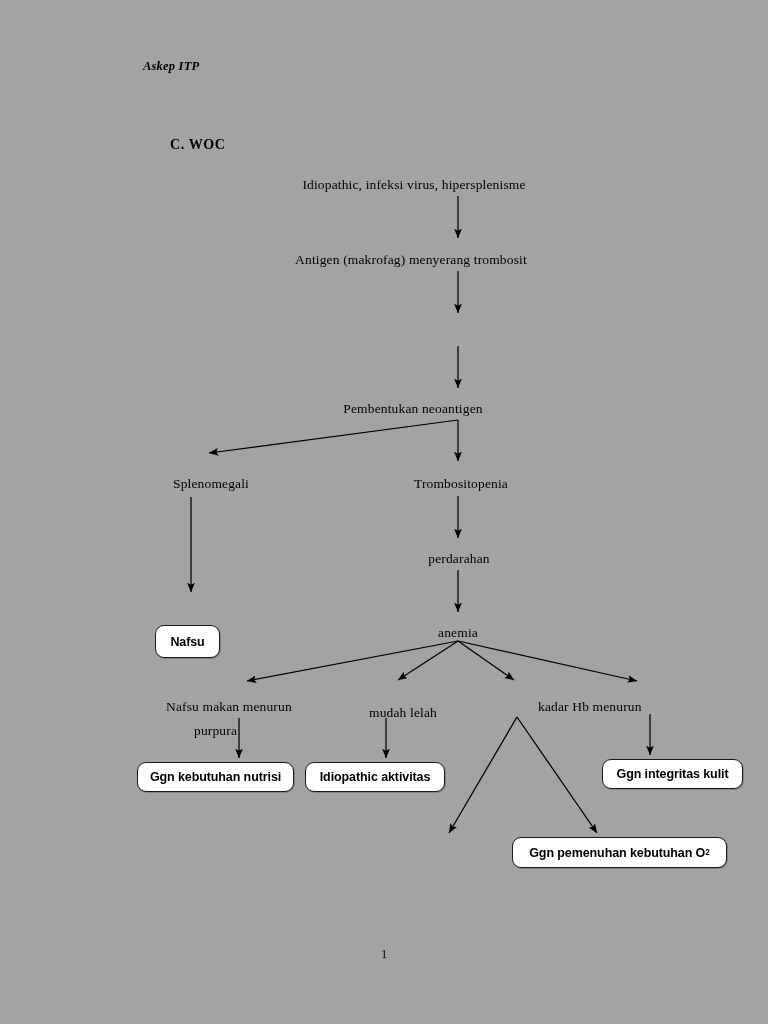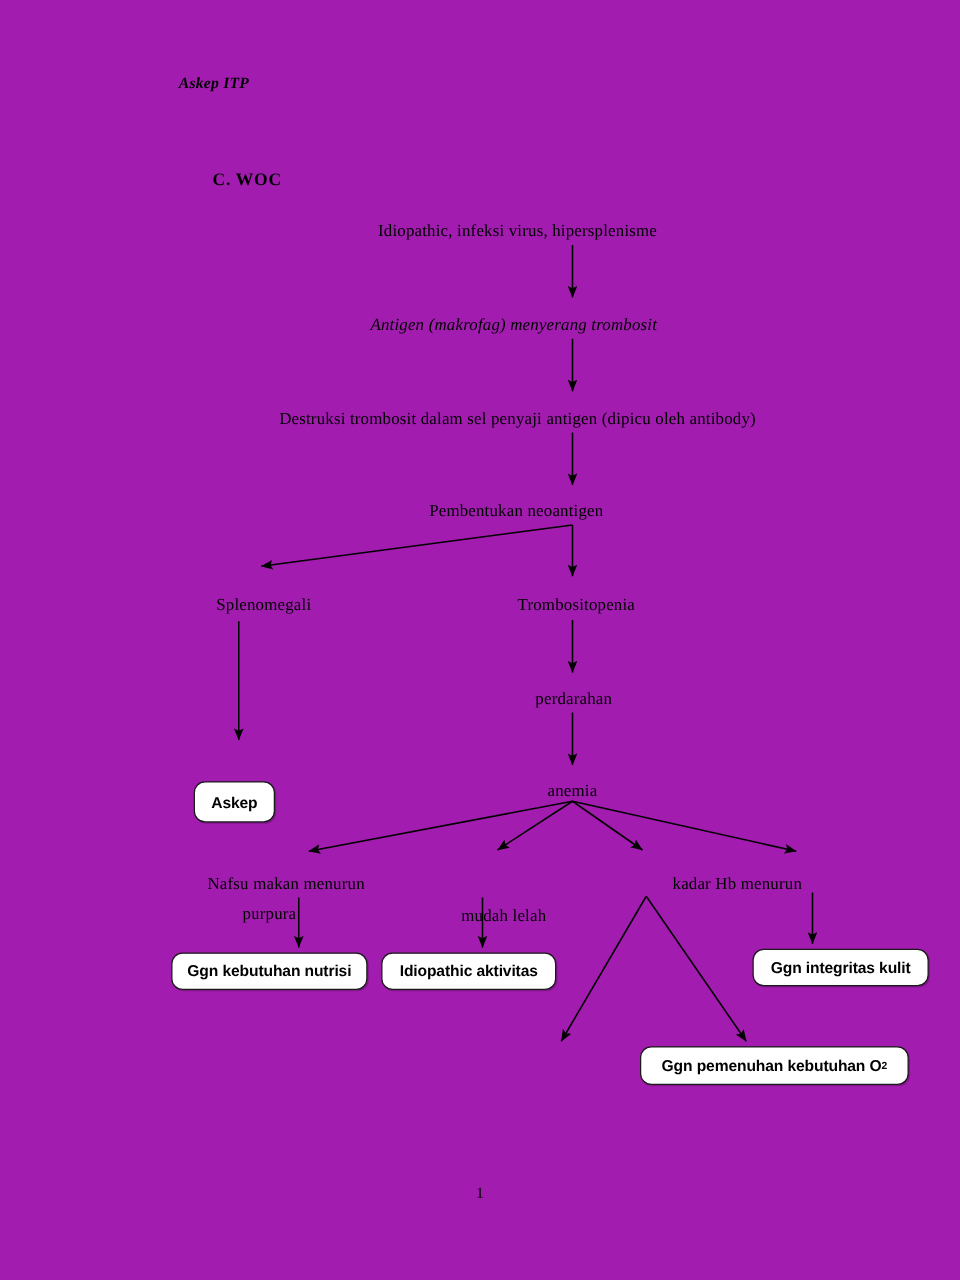--- a/index.html
+++ b/index.html
@@ -4,21 +4,21 @@
 <style>
   html, body {
     margin: 0;
     padding: 0;
     background: #ffffff;
   }
   #page {
     position: relative;
     width: 768px;
     height: 1024px;
-    background: #a21caf;
+    background: #a3a3a3;
     overflow: hidden;
     font-family: "Liberation Serif", serif;
     color: #000000;
   }
   .abs { position: absolute; }
 
   
   #doc-header {
     left: 143px;
     top: 59px;
@@ -138,43 +138,42 @@
       <line x1="650" y1="714" x2="650" y2="755"></line>
 
       <line x1="517" y1="717" x2="449" y2="833"></line>
 
       <line x1="517" y1="717" x2="597" y2="833"></line>
     </g>
   </svg>
 
   <div class="abs node-text centered" style="left:414px; top:175px;">Idiopathic, infeksi virus, hipersplenisme</div>
 
-  <div class="abs node-text centered" style="left:411px; top:250px;font-style:italic;">Antigen (makrofag) menyerang trombosit</div>
+  <div class="abs node-text centered" style="left:411px; top:250px;">Antigen (makrofag) menyerang trombosit</div>
 
-  <div class="abs node-text centered" style="left:414px; top:325px;">Destruksi trombosit dalam sel penyaji antigen (dipicu oleh antibody)</div>
 
   <div class="abs node-text centered" style="left:413px; top:399px;">Pembentukan neoantigen</div>
 
   <div class="abs node-text centered" style="left:211px; top:474px;">Splenomegali</div>
 
   <div class="abs node-text centered" style="left:461px; top:474px;">Trombositopenia</div>
 
   <div class="abs node-text centered" style="left:459px; top:549px;">perdarahan</div>
 
   <div class="abs node-text centered" style="left:458px; top:623px;">anemia</div>
 
   <div class="abs node-text" style="left:166px; top:697px;">Nafsu makan menurun</div>
 
   <div class="abs node-text" style="left:166px; top:721px;margin-left:28px;">purpura</div>
 
-  <div class="abs node-text" style="left:369px; top:723px;">mudah lelah</div>
+  <div class="abs node-text" style="left:369px; top:703px;">mudah lelah</div>
 
   <div class="abs node-text" style="left:538px; top:697px;">kadar Hb menurun</div>
 
-  <div class="abs dx-box" style="left:155px; top:625px; width:65px; height:33px;">Askep</div>
+  <div class="abs dx-box" style="left:155px; top:625px; width:65px; height:33px;">Nafsu</div>
 
   <div class="abs dx-box" style="left:137px; top:762px; width:157px; height:30px;">Ggn kebutuhan nutrisi</div>
 
   <div class="abs dx-box" style="left:305px; top:762px; width:140px; height:30px;">Idiopathic aktivitas</div>
 
   <div class="abs dx-box" style="left:602px; top:759px; width:141px; height:30px;">Ggn integritas kulit</div>
 
 
   <div class="abs dx-box" style="left:512px; top:837px; width:215px; height:31px;">
     <span>Ggn pemenuhan kebutuhan O</span>

